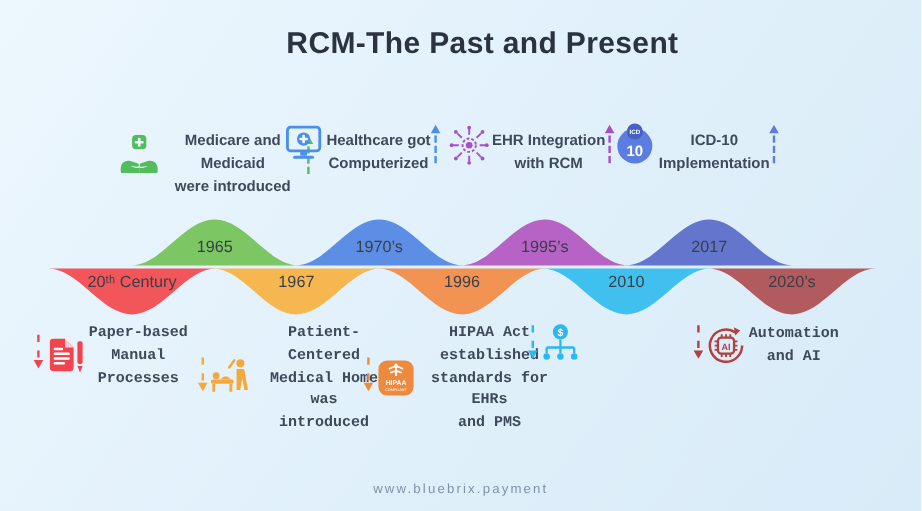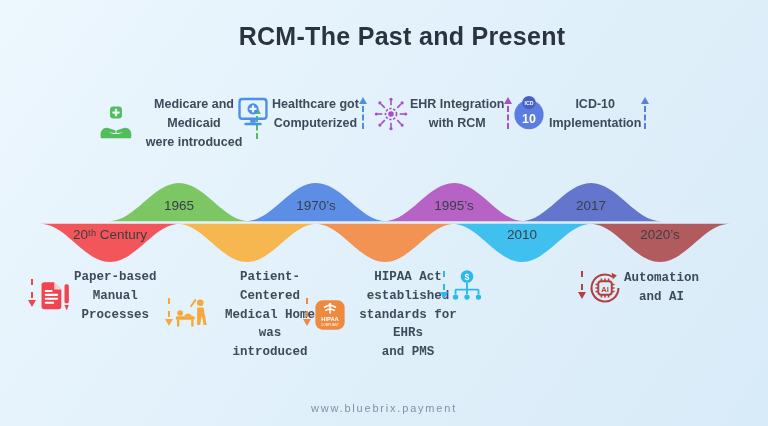--- a/index.html
+++ b/index.html
@@ -24,21 +24,21 @@
     position:absolute; width:164px; margin-left:-82px;
     display:flex; flex-direction:row; align-items:center;
   }
   .event-top    { top:90px; }
   .event-bottom { top:262px; }
   .icon { height:40px; display:flex; align-items:flex-end; justify-content:center; }
   .label {
     font-size:12.5px; font-weight:bold; color:#3e4a5a; line-height:1.5;
     text-align:center; white-space:pre-line;
   }
-  .event-top .label { margin-top:5px; margin-bottom:4px;text-align:center; }
+  .event-top .label { margin-top:18px; margin-bottom:4px;text-align:center; }
   .event-bottom .label { margin-top:6px;font-family:Liberation Mono, monospace; }
   .connector { display:flex; flex-direction:column; align-items:center; }
   .dash { width:0; border-left:2px dashed currentColor; }
   .event-top .dash { height:23px; }
   .event-bottom .dash { height:19px; }
   .tri { width:0; height:0; border-left:4.5px solid transparent; border-right:4.5px solid transparent; }
   .tri.up   { border-bottom:7px solid currentColor; margin-bottom:2px; }
   .tri.down { border-top:7px solid currentColor; margin-top:2px; }
   .event-bottom .icon { margin-top:5px; }
   .footer {
@@ -61,21 +61,23 @@
     <path fill="currentColor" d="M452 61.8 C478 61.8 496 100 522 100 C548 100 566 61.8 592 61.8 Z" style="color: rgb(63, 192, 239);"></path>
     <path fill="currentColor" d="M590 61.8 C616 61.8 634 100 660 100 C686 100 704 61.8 730 61.8 Z" style="color: rgb(178, 91, 94);"></path>
     <path fill="currentColor" d="M109 59.2 C135 59.2 153 21 179 21 C205 21 223 59.2 249 59.2 Z" style="color: rgb(124, 198, 99);"></path>
     <path fill="currentColor" d="M246 59.2 C272 59.2 290 21 316 21 C342 21 360 59.2 386 59.2 Z" style="color: rgb(92, 142, 230);"></path>
     <path fill="currentColor" d="M384 59.2 C410 59.2 428 21 454 21 C480 21 498 59.2 524 59.2 Z" style="color: rgb(183, 99, 198);"></path>
     <path fill="currentColor" d="M521 59.2 C547 59.2 565 21 591 21 C617 21 635 59.2 661 59.2 Z" style="color: rgb(99, 117, 204);"></path>
   </svg>
 
   <div class="year down" style="left:110px">20ᵗʰ Century</div>
   <div class="year up" style="left:179px">1965</div>
+  <div class="year down" style="left:247px">1967</div>
   <div class="year up" style="left:316px">1970’s</div>
+  <div class="year down" style="left:385px">1996</div>
   <div class="year up" style="left:454px">1995’s</div>
   <div class="year down" style="left:522px">2010</div>
   <div class="year up" style="left:591px">2017</div>
   <div class="year down" style="left:660px">2020’s</div>
 
   <div class="event event-top" style="left: 179px; color: rgb(82, 189, 93);">
     <span class="icon">
       <svg width="38" height="38" viewBox="0 0 48 48">
         <rect x="16.5" y="2" width="15" height="15" rx="4" fill="currentColor"></rect>
         <rect x="22.6" y="4.8" width="2.8" height="9.4" rx="1" fill="#eef7fd"></rect>

